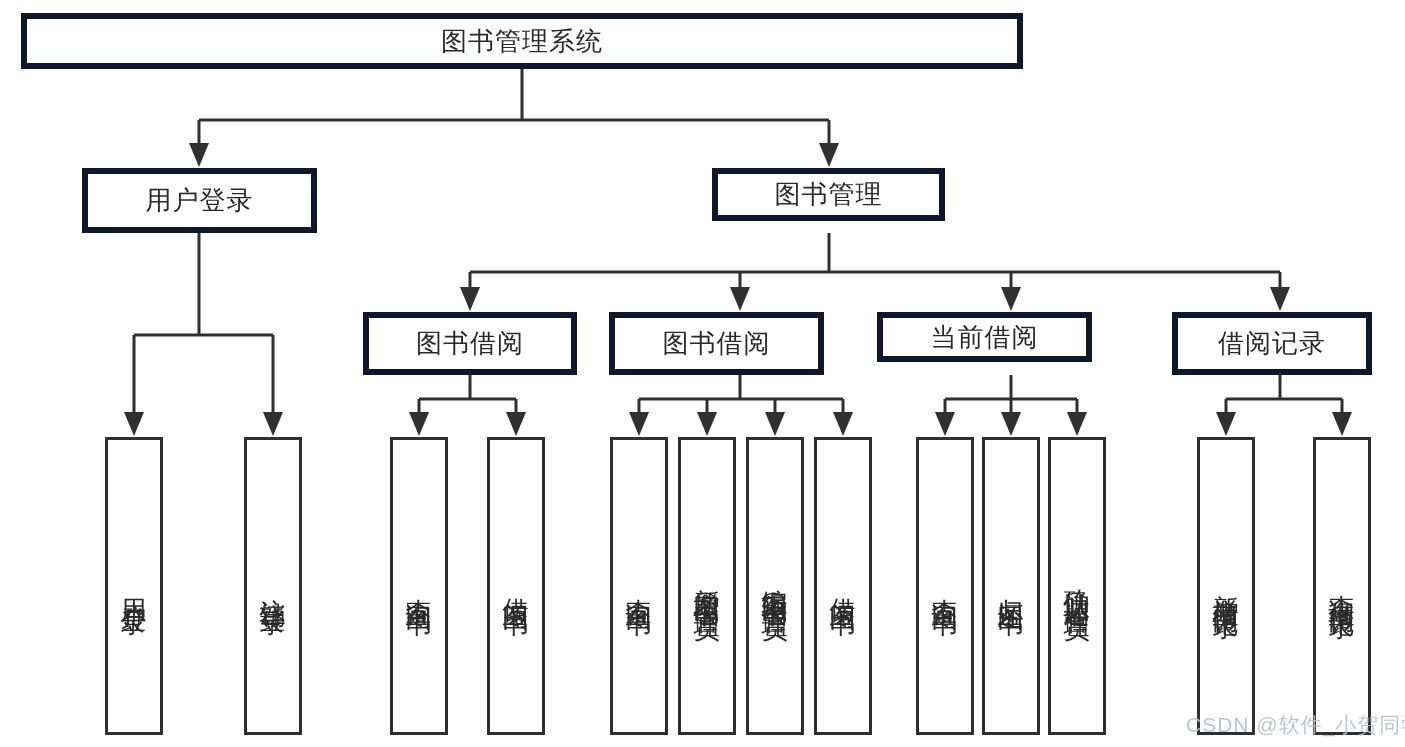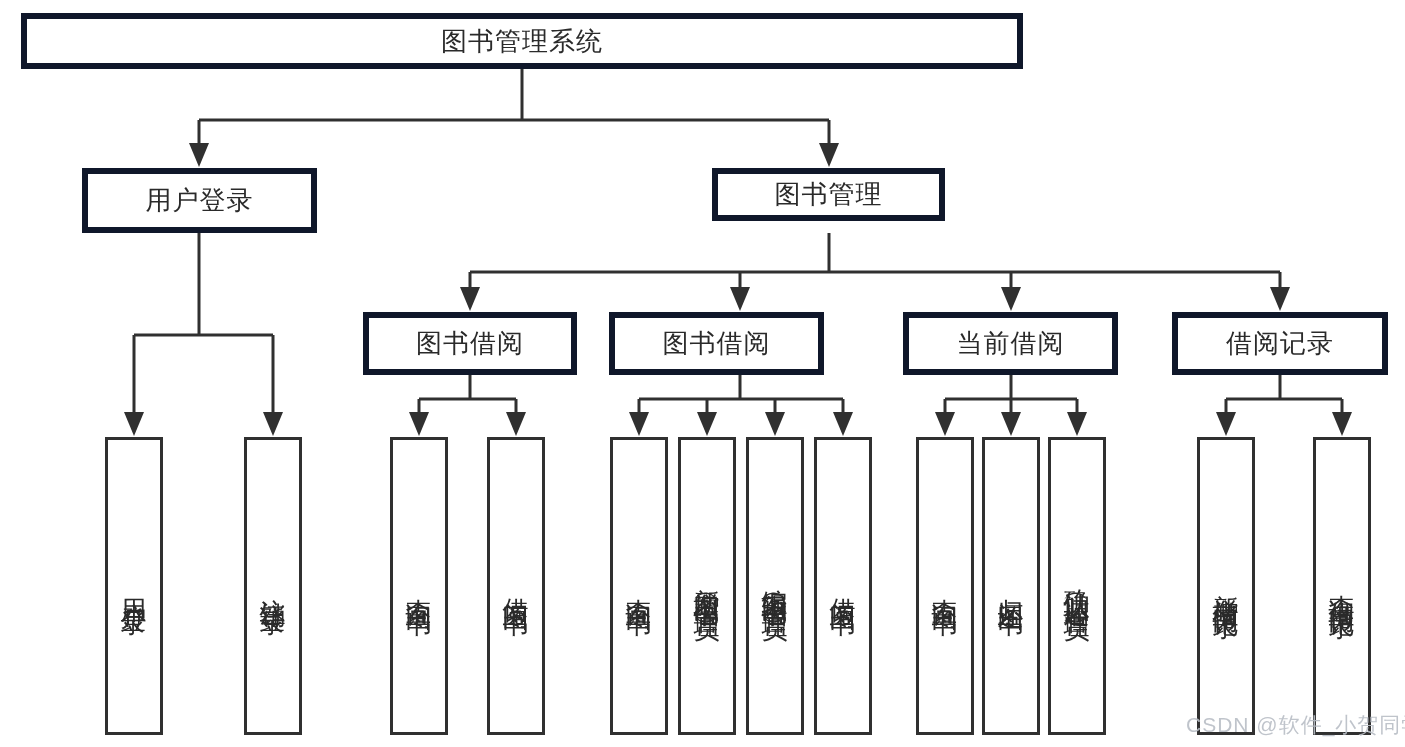--- a/index.html
+++ b/index.html
@@ -102,24 +102,24 @@
   <div class="hbox" style="left:712px;top:168px;width:233px;height:53px">
     <span>图书管理</span>
   </div>
 
   <div class="hbox" style="left:363px;top:312px;width:214px;height:63px">
     <span>图书借阅</span>
   </div>
   <div class="hbox" style="left:609px;top:312px;width:215px;height:63px">
     <span>图书借阅</span>
   </div>
-  <div class="hbox" style="left:903px;top:312px;width:215px;height:63px">
+  <div class="hbox" style="left:877px;top:312px;width:215px;height:50px">
     <span>当前借阅</span>
   </div>
-  <div class="hbox" style="left:1172px;top:312px;width:216px;height:63px">
+  <div class="hbox" style="left:1172px;top:312px;width:200px;height:63px">
     <span>借阅记录</span>
   </div>
 
   <div class="vbox" style="left:105px">
     <span class="vtext">用户登录</span>
   </div>
   <div class="vbox" style="left:244px">
     <span class="vtext">注销登录</span>
   </div>
 

